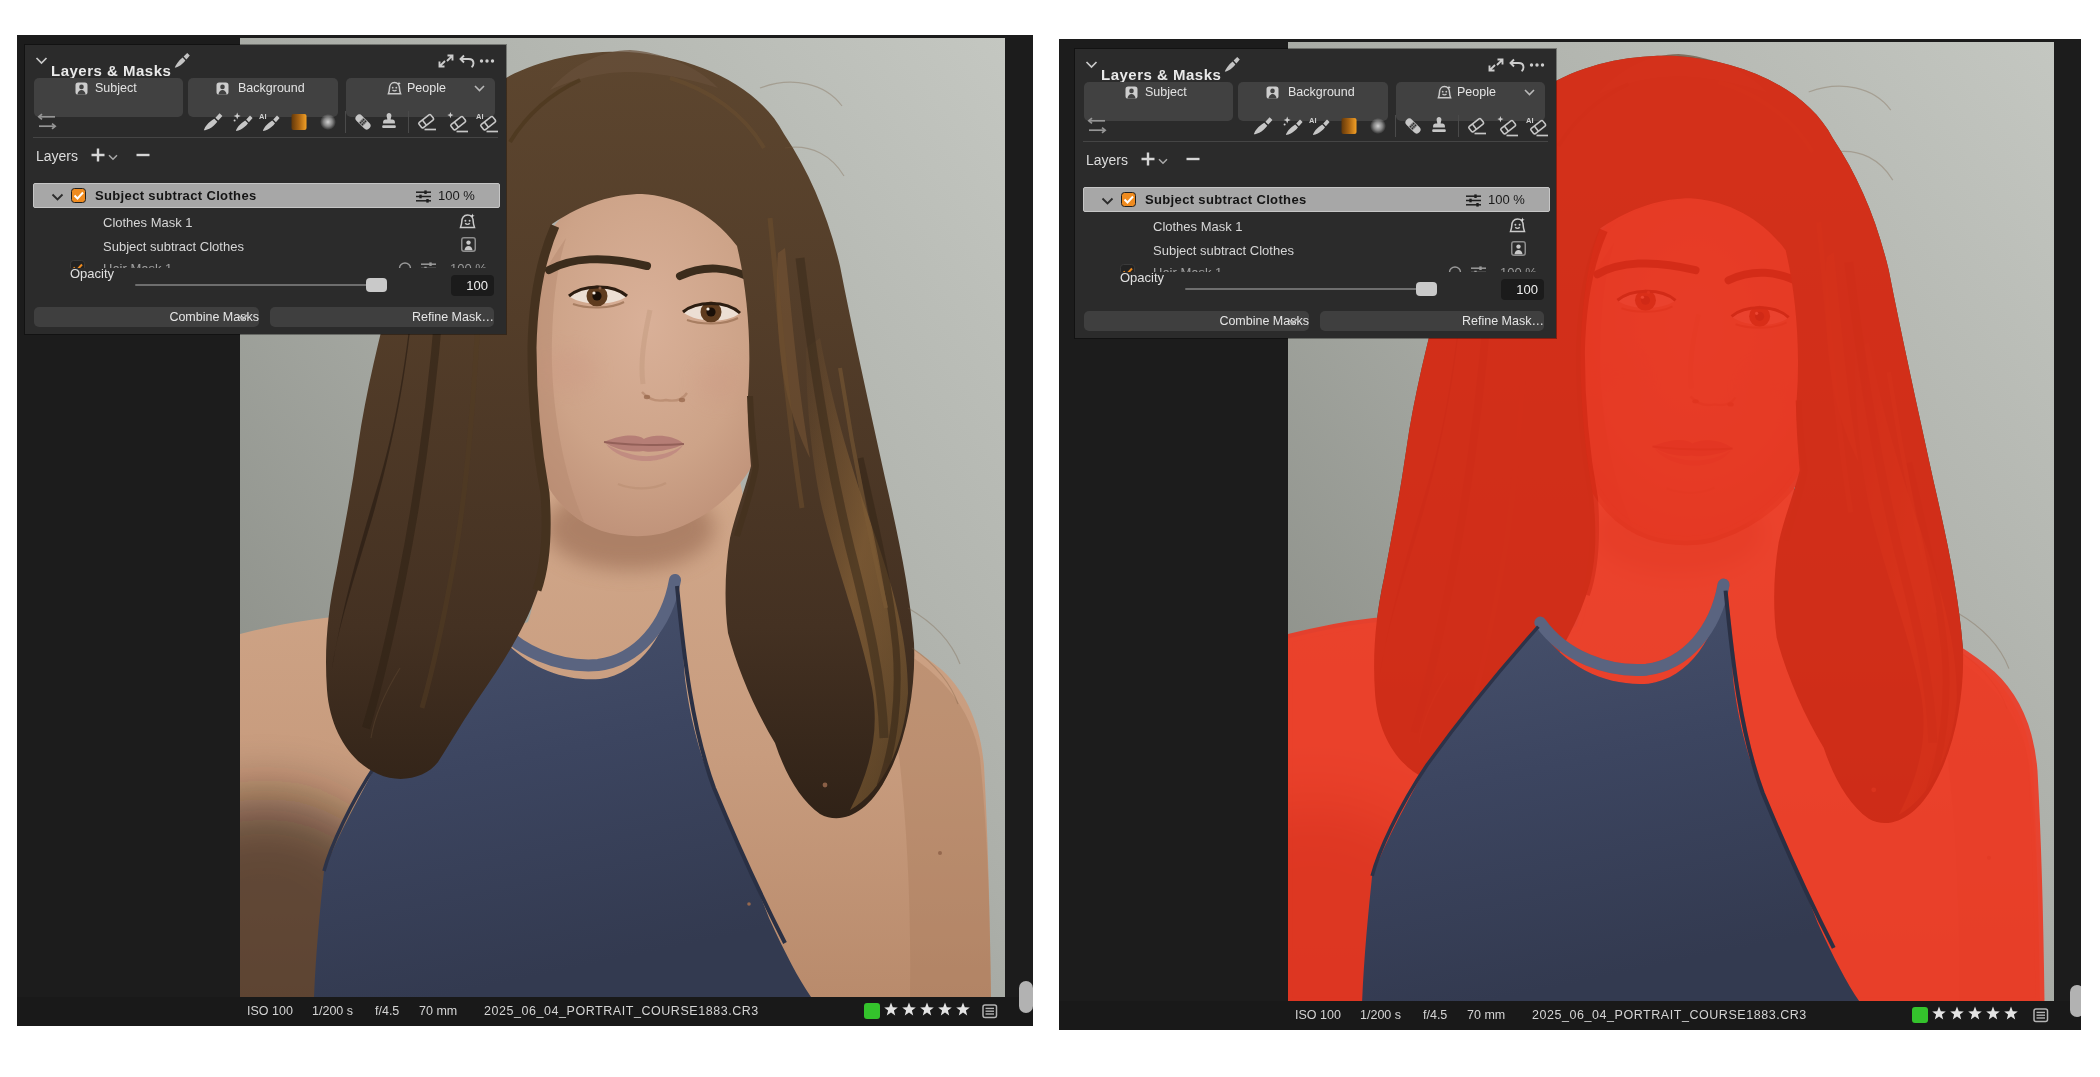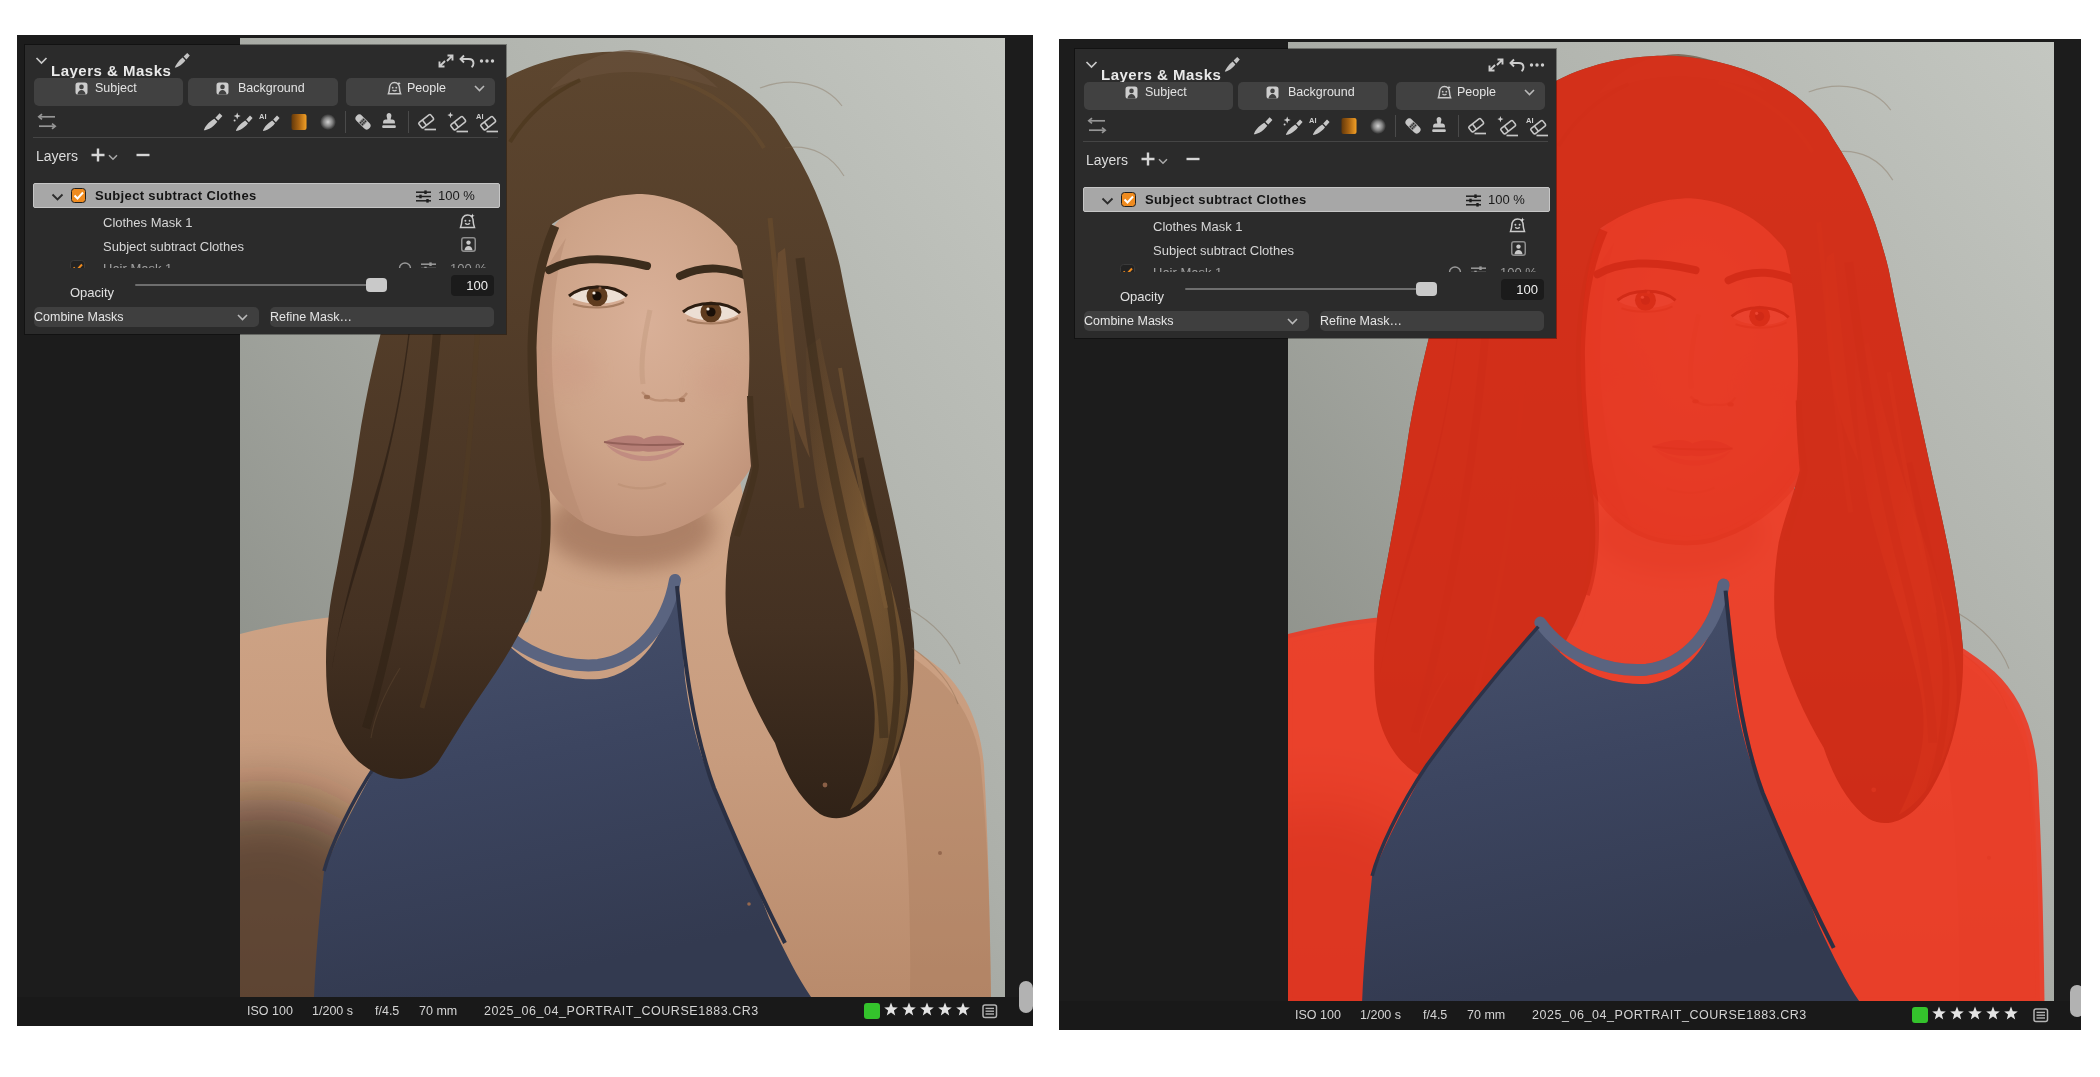--- a/index.html
+++ b/index.html
@@ -13,35 +13,35 @@
   .bar span.t { position:absolute; top:7px; font-size:12.5px; color:#d4d4d4; white-space:nowrap; }
   .gsq { position:absolute; width:16px; height:16px; top:6px; background:#34c32c; border-radius:3px; }
   .stars { position:absolute; }
   .licon { position:absolute; top:7px; }
   .thumb { position:absolute; width:14px; height:32px; border-radius:7px; background:#b2b2b2; top:946px; }
 
   
   .panel { position:absolute; width:481px; height:289px; background:#2b2b2b; box-shadow:0 0 0 1px rgba(0,0,0,.35); }
   .panel svg { position:absolute; overflow:visible; }
   .ptitle { position:absolute; left:26px; top:17px; font-size:15px; font-weight:700; color:#e9e9e9; letter-spacing:.5px; }
-  .seg { position:absolute; top:33px; height:28px; background:#414141; border-radius:5px; color:#e3e3e3; font-size:12.5px; }
+  .seg { position:absolute; top:33px; height:39px; background:#414141; border-radius:5px; color:#e3e3e3; font-size:12.5px; }
   .seg .lab { position:absolute; top:3px; white-space:nowrap; }
   .divline { position:absolute; left:8px; right:8px; top:92px; height:1px; background:#454545; }
   .layerslab { position:absolute; left:11px; top:103px; font-size:14px; color:#dcdcdc; }
   .selbar { position:absolute; left:8px; top:138px; width:467px; height:25px; background:#a7a7a7; border:1px solid #c6c6c6; border-radius:2px; }
   .selbar .txt { position:absolute; left:61px; top:4px; font-size:13px; font-weight:700; color:#141414; letter-spacing:.35px; }
   .selbar .pct { position:absolute; left:404px; top:4px; font-size:13px; color:#1a1a1a; }
   .cb { position:absolute; width:15px; height:15px; border-radius:3.5px; background:#ef8b1f; border:1.5px solid #1f1f1f; }
   .rowtxt { position:absolute; font-size:13px; color:#d6d6d6; white-space:nowrap;text-align:center; }
   .clip { position:absolute; left:0; top:214px; width:481px; height:9px; overflow:hidden; }
-  .oplab { position:absolute; left:45px; top:240px; font-size:13px; color:#e0e0e0; }
+  .oplab { position:absolute; left:45px; top:221px; font-size:13px; color:#e0e0e0; }
   .optrack { position:absolute; left:110px; top:239px; width:235px; height:2.5px; background:#6e6e6e; border-radius:1px; }
   .ophandle { position:absolute; left:341px; top:233px; width:21px; height:14px; border-radius:4px; background:#c9c9c9; }
   .opbox { position:absolute; left:426px; top:230px; width:43px; height:21px; background:#1b1b1b; border-radius:4px; color:#efefef; font-size:13px; text-align:right; line-height:21px; padding-right:6px; }
-  .bbtn { position:absolute; top:262px; height:20px; background:#3f3f3f; border-radius:5px; color:#e5e5e5; font-size:12.5px; text-align:left; line-height:20px; }
+  .bbtn { position:absolute; top:262px; height:20px; background:#3f3f3f; border-radius:5px; color:#e5e5e5; font-size:12.5px; text-align:right; line-height:20px; }
 </style>
 </head>
 <body>
 
 <svg width="0" height="0" style="position:absolute">
     <defs>
   <linearGradient id="ggrad" x1="0" y1="0" x2="1" y2="0">
     <stop offset="0" stop-color="#64390a"></stop>
         <stop offset="0.5" stop-color="#a96412"></stop>
         <stop offset="1" stop-color="#f4a126"></stop>

